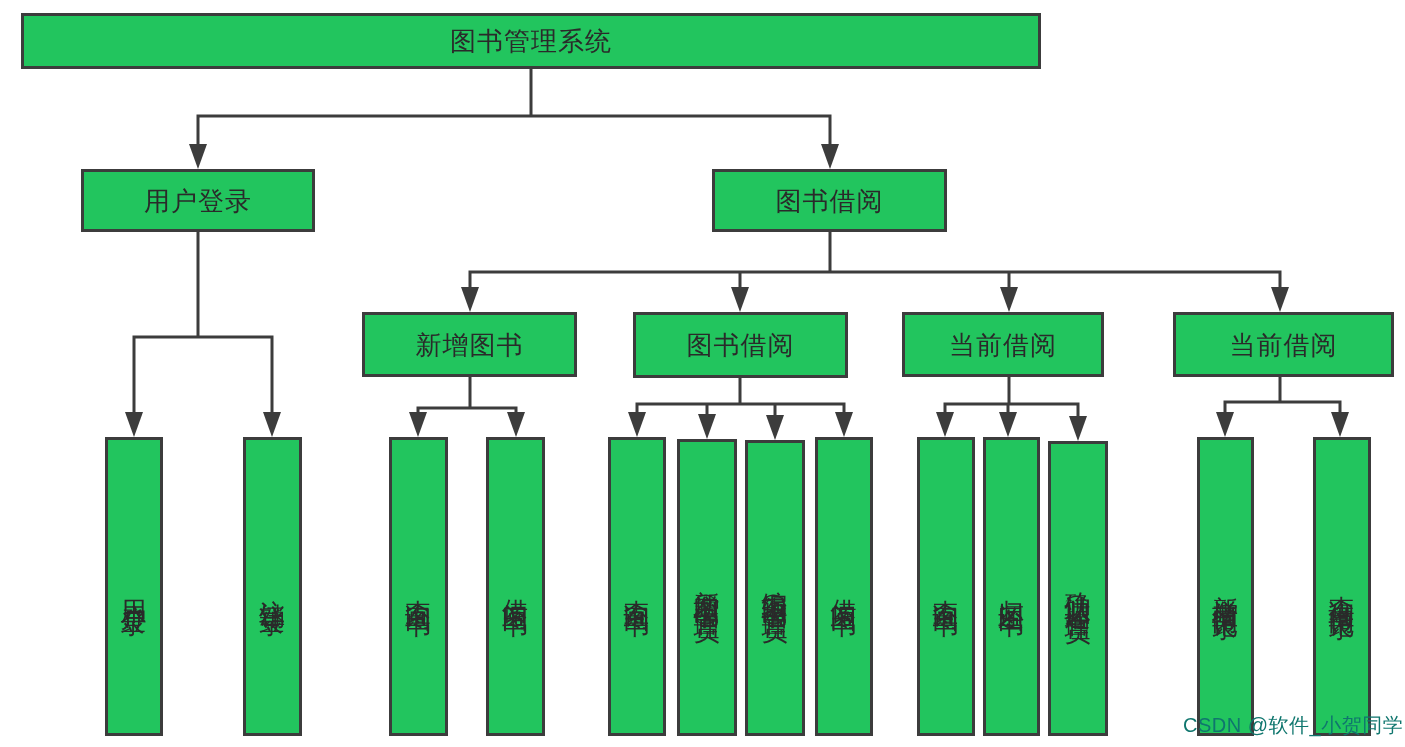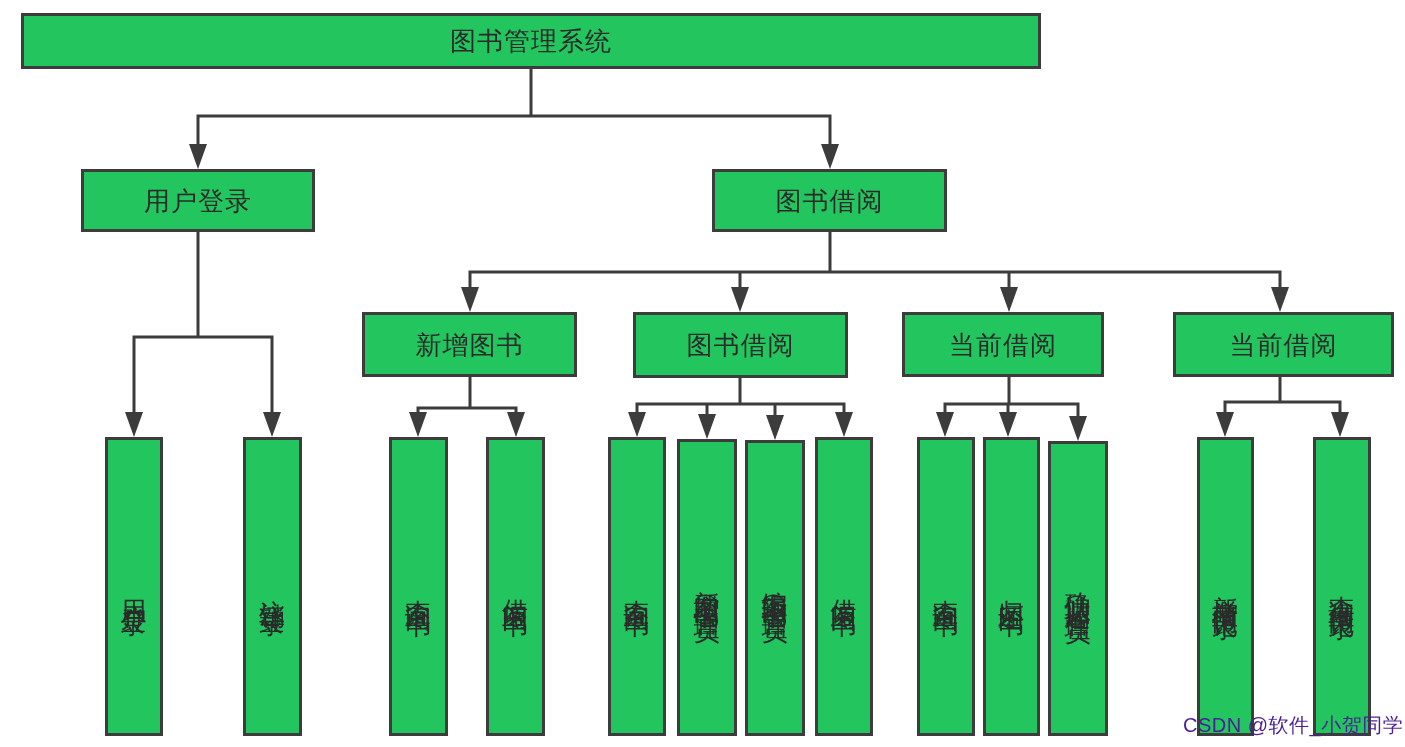--- a/index.html
+++ b/index.html
@@ -40,21 +40,21 @@
     letter-spacing: 4px;
     white-space: normal;
     font-size: 26px;
   }
   .watermark {
     position: absolute;
     left: 1183px;
     top: 712px;
     font-size: 20px;
     letter-spacing: 0.5px;
-    color: #4c1d95;
+    color: #0f766e;
     z-index: 5;
     white-space: nowrap;
   }
 </style>
 </head>
 <body>
 
 <div class="canvas">
 
   <svg class="wires" viewBox="0 0 1405 747" xmlns="http://www.w3.org/2000/svg">

